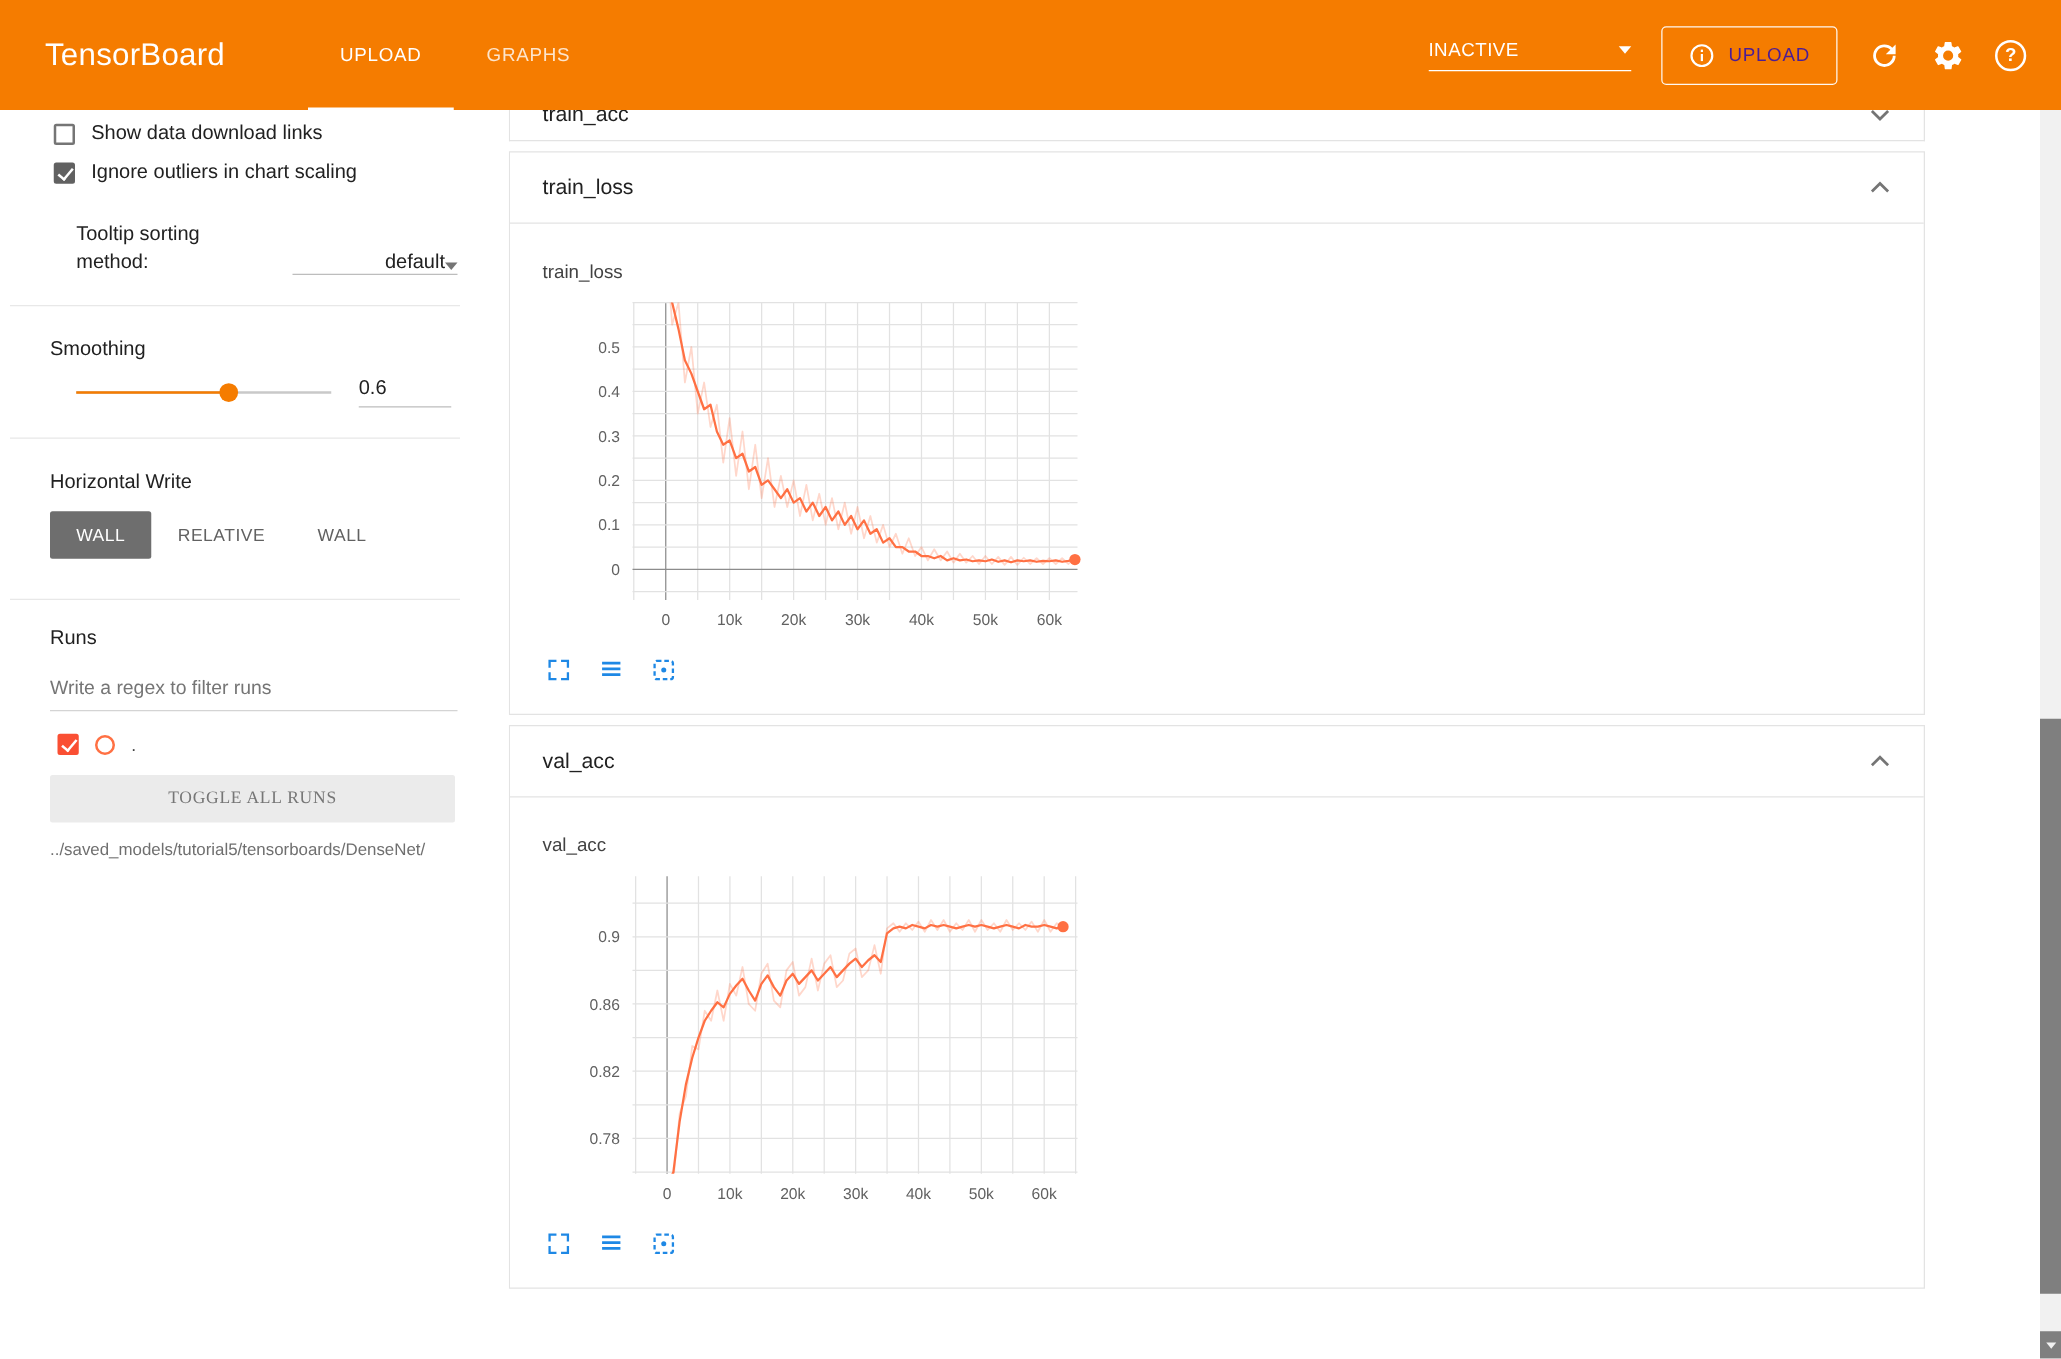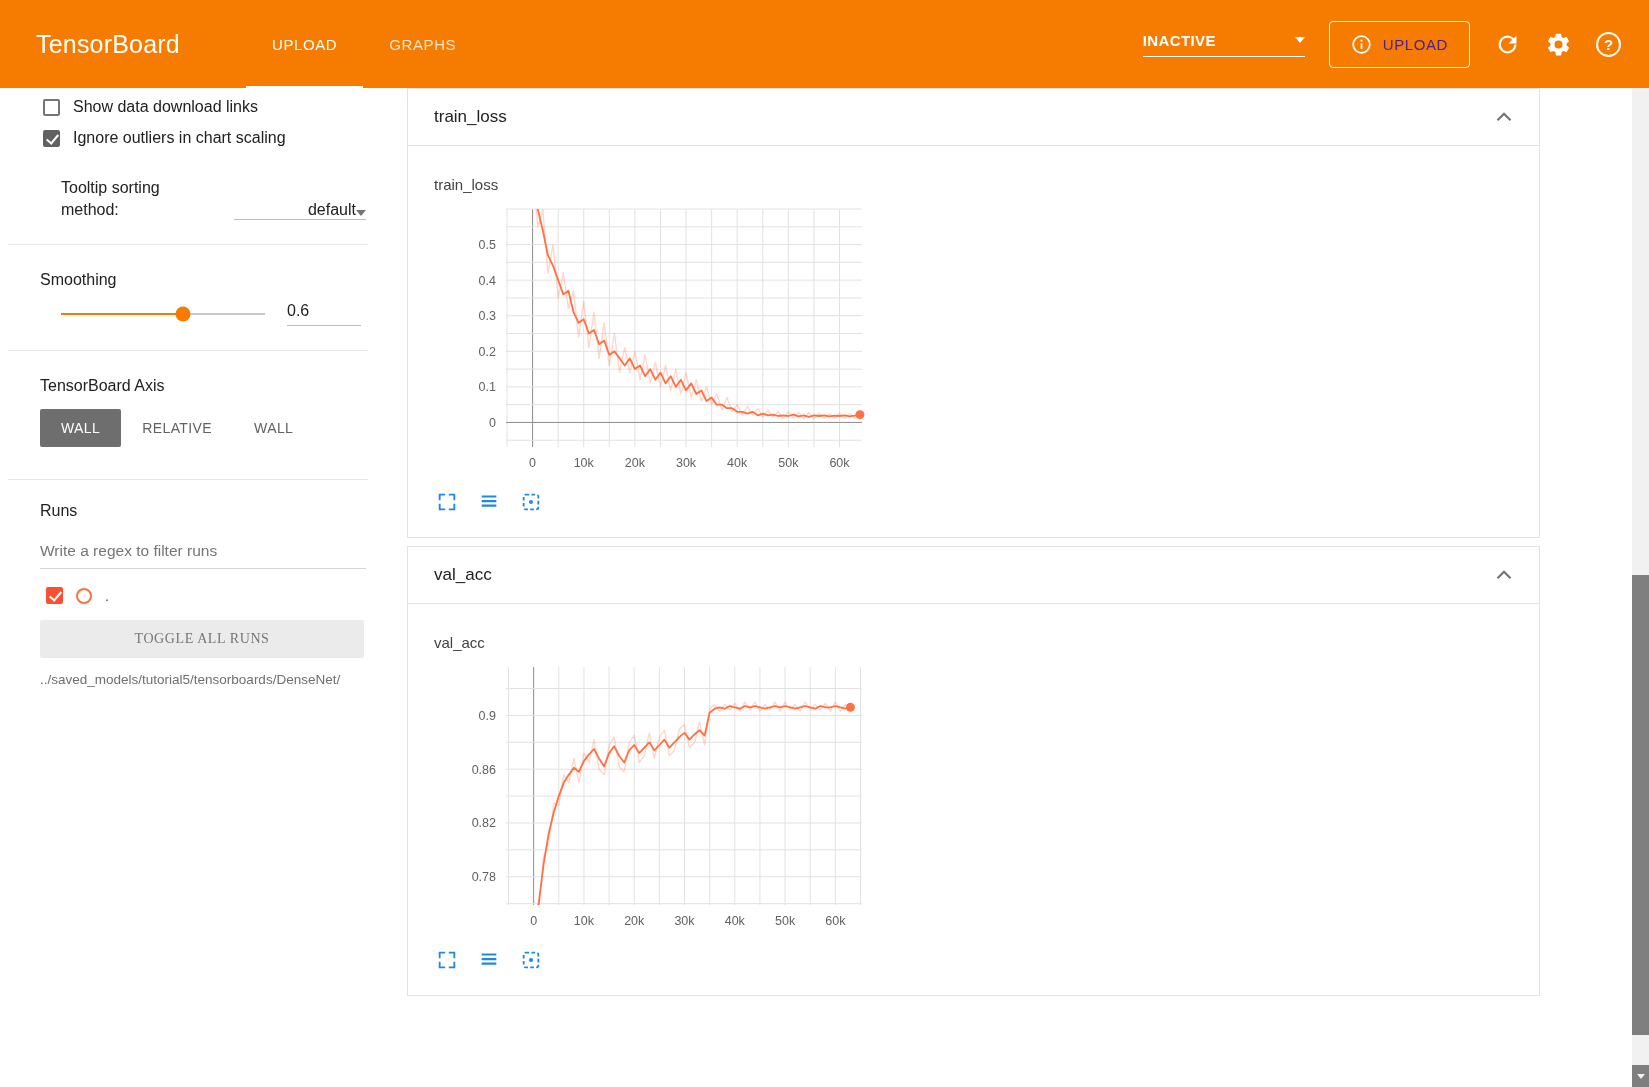--- a/index.html
+++ b/index.html
@@ -10,21 +10,21 @@
   
   header { position:absolute; top:0; left:0; right:0; height:88px; background:#f57c00;
     display:flex; align-items:center; color:#fff; z-index:5; }
   .logo { margin-left:36px; font-size:25px; font-weight:400; letter-spacing:.2px; }
   .tabs { display:flex; height:100%; margin-left:66px; }
   .tab { display:flex; align-items:center; padding:0 26px; font-size:15px; letter-spacing:.6px;
     color:rgba(255,255,255,.8); cursor:pointer; }
   .tab.active { color:#fff; box-shadow:inset 0 -2px 0 #fff; }
   .header-right { margin-left:auto; display:flex; align-items:center; gap:24px; margin-right:28px; }
   .status-select { display:flex; align-items:center; justify-content:space-between; width:162px;
-    border-bottom:1px solid #fff; padding-bottom:7px; font-size:15px; letter-spacing:.4px; cursor:pointer;font-weight:bold; }
+    border-bottom:1px solid #fff; padding-bottom:7px; font-size:15px; letter-spacing:.4px; cursor:pointer; }
   .caret-down-white { width:0; height:0; border-left:5px solid transparent; border-right:5px solid transparent;
     border-top:6px solid #fff; }
   .upload-btn { display:flex; align-items:center; gap:11px; background:transparent; color:#4c1d95;
     border:1px solid rgba(255,255,255,.95); border-radius:4px; padding:12px 21px; font-size:15px;
     letter-spacing:.6px; cursor:pointer; font-family:inherit; }
   .hicon { width:27px; height:27px; cursor:pointer; display:block; }
   .help-circle { width:25px; height:25px; border:2px solid #fff; border-radius:50%; display:flex;
     align-items:center; justify-content:center; font-size:15px; font-weight:bold; cursor:pointer; }
 
   
@@ -154,21 +154,21 @@
     <div class="slider-row">
       <div class="slider">
         <div class="slider-fill"></div>
         <div class="slider-thumb"></div>
       </div>
       <div class="slider-value">0.6</div>
     </div>
 
     <hr class="divider">
 
-    <div class="haxis-label">TensorBoard Axis</div>
+    <div class="haxis-label">Horizontal Write</div>
     <div class="axis-btns">
       <button class="axis-btn selected">WALL</button>
       <button class="axis-btn">RELATIVE</button>
       <button class="axis-btn">WALL</button>
     </div>
 
     <hr class="divider" style="margin-top:32px">
 
     <div class="runs-label">Runs</div>
     <input class="runs-filter" type="text" placeholder="Write a regex to filter runs" style="">
@@ -178,20 +178,28 @@
       <div class="run-circle"></div>
       <span class="run-name">.</span>
     </div>
 
     <button class="toggle-all">TOGGLE ALL RUNS</button>
     <div class="runs-path">../saved_models/tutorial5/tensorboards/DenseNet/</div>
   </aside>
 
   <main>
 
+    <section class="card card-collapsed">
+      <div class="card-header">
+        <span class="card-title">train_acc</span>
+        <svg class="chev" viewBox="0 0 24 24" fill="none" stroke="#757575" stroke-width="2">
+          <polyline points="6 9 12 15 18 9"></polyline>
+        </svg>
+      </div>
+    </section>
 
     <section class="card">
       <div class="card-header">
         <span class="card-title">train_loss</span>
         <svg class="chev" viewBox="0 0 24 24" fill="none" stroke="#757575" stroke-width="2">
           <polyline points="6 15 12 9 18 15"></polyline>
         </svg>
       </div>
       <div class="card-body">
         <div class="chart-title">train_loss</div>

